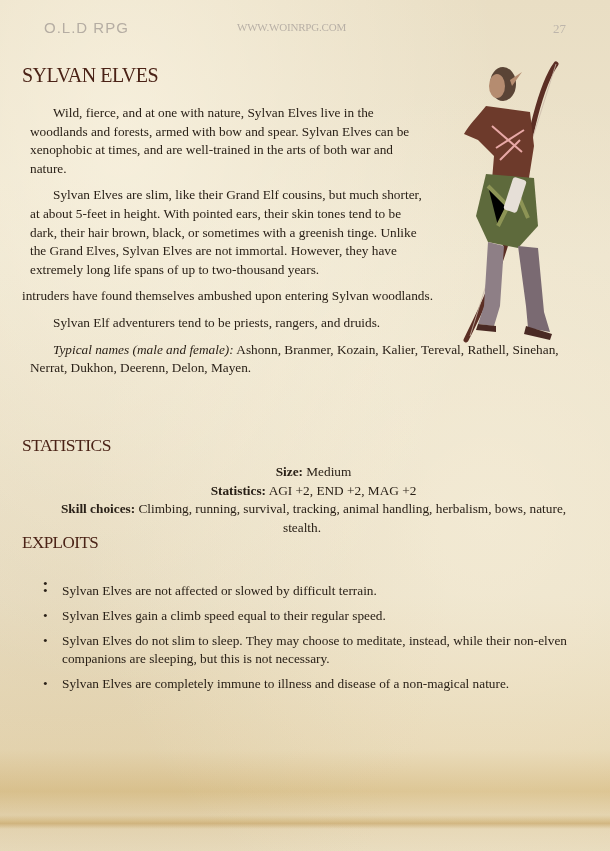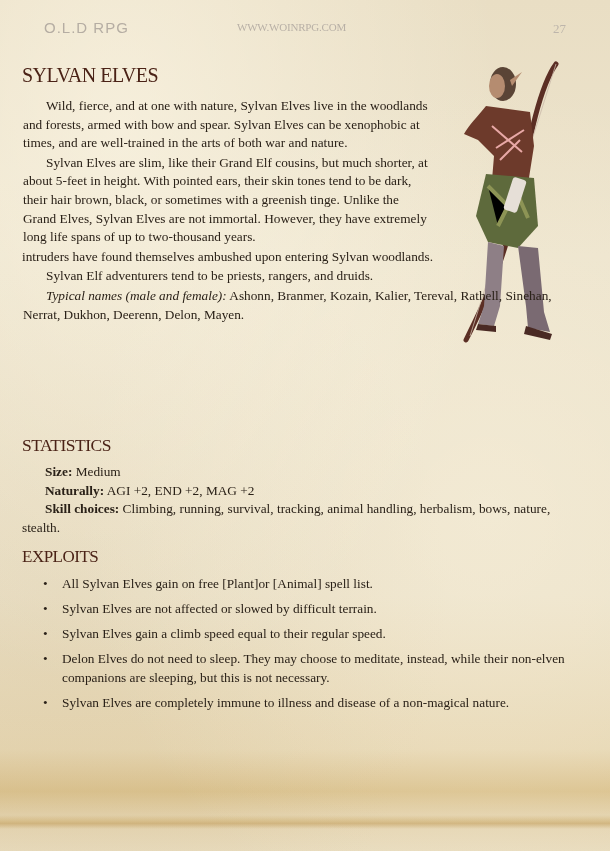--- a/index.html
+++ b/index.html
@@ -37,33 +37,33 @@
     font-size: 13px; color: #bdb5ab;
   }
   h1, h2 {
     margin: 0; font-weight: normal; color: #4a2216;
     font-family: "Liberation Serif", serif; letter-spacing: -0.5px;
     text-transform: uppercase; position: absolute;
   }
   h1 { left: 22px; top: 64px; font-size: 20px; transform: scaleY(1.05); }
   h2 { left: 22px; font-size: 17.5px; }
   .h-stats { top: 435px; }
-  .h-exploits { top: 547px; font-size: 17px; }
+  .h-exploits { top: 533px; font-size: 17px; }
   .body-text {
     position: absolute; left: 22px; top: 96px; width: 560px;
     font-size: 13.3px; line-height: 18.6px;
   }
-  .body-text p { margin: 1px; text-indent: 23px; }
+  .body-text p { margin: 8px; text-indent: 23px; }
   .narrow { width: 408px; }
   .illustration {
     position: absolute; left: 448px; top: 56px; width: 122px; height: 292px;
   }
   .stats {
     position: absolute; left: 22px; top: 463px; width: 560px;
-    font-size: 13.3px; line-height: 18.6px;
+    font-size: 13.3px; line-height: 18.6px; text-align: center;
   }
   .stats p { margin: 0; text-indent: 23px; }
   .stats b { font-weight: bold; }
   .exploits {
     position: absolute; left: 22px; top: 575px; width: 560px;
     margin: 0; padding: 0; list-style: none;
     font-size: 13.3px; line-height: 18.6px;
   }
   .exploits li { position: relative; padding-left: 40px; margin-bottom: 6.5px; }
   .exploits .bullet { position: absolute; left: 21px; top: 0; }
@@ -114,25 +114,25 @@
   </div>
   <div>intruders have found themselves ambushed upon entering Sylvan woodlands.</div>
   <p>Sylvan Elf adventurers tend to be priests, rangers, and druids.</p>
   <p><i>Typical names (male and female):</i><span> Ashonn, Branmer, Kozain, Kalier, Tereval, Rathell, Sinehan, Nerrat, Dukhon, Deerenn, Delon, Mayen.</span></p>
 </div>
 
 <h2 class="h-stats">Statistics</h2>
 
 <div class="stats">
   <p><b>Size:</b><span> Medium</span></p>
-  <p><b>Naturally:</b><span> AGI +2, END +2, MAG +2</span></p>
+  <p><b>Statistics:</b><span> AGI +2, END +2, MAG +2</span></p>
   <p><b>Skill choices:</b><span> Climbing, running, survival, tracking, animal handling, herbalism, bows, nature, stealth.</span></p>
 </div>
 
 <h2 class="h-exploits">Exploits</h2>
 
 <ul class="exploits">
-  <li><span class="bullet">•</span><span>All Sylvan Elves gain on free [Plant]or [Animal] spell list.</span></li>
+  <li><span class="bullet">•</span></li>
   <li><span class="bullet">•</span><span>Sylvan Elves are not affected or slowed by difficult terrain.</span></li>
   <li><span class="bullet">•</span><span>Sylvan Elves gain a climb speed equal to their regular speed.</span></li>
-  <li><span class="bullet">•</span><span>Delon Elves do not need to sleep.  They may choose to meditate, instead, while their non-elven companions are sleeping, but this is not necessary.</span></li>
+  <li><span class="bullet">•</span><span>Sylvan Elves do not slim to sleep.  They may choose to meditate, instead, while their non-elven companions are sleeping, but this is not necessary.</span></li>
   <li><span class="bullet">•</span><span>Sylvan Elves are completely immune to illness and disease of a non-magical nature.</span></li>
 </ul>
 
 </body></html>

